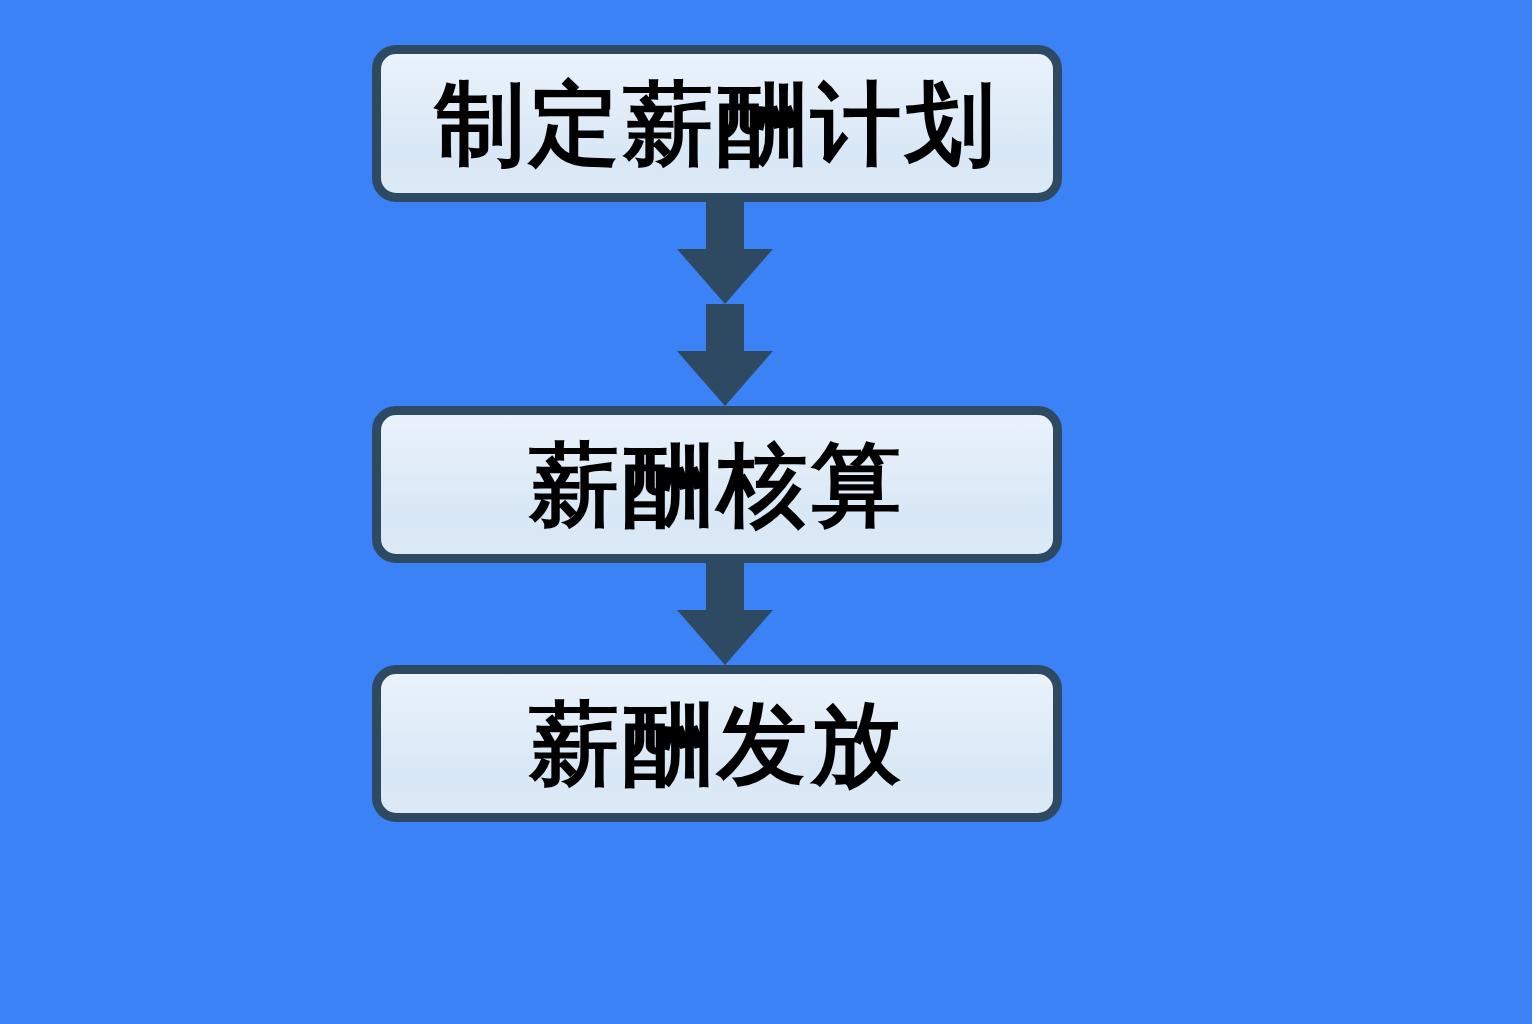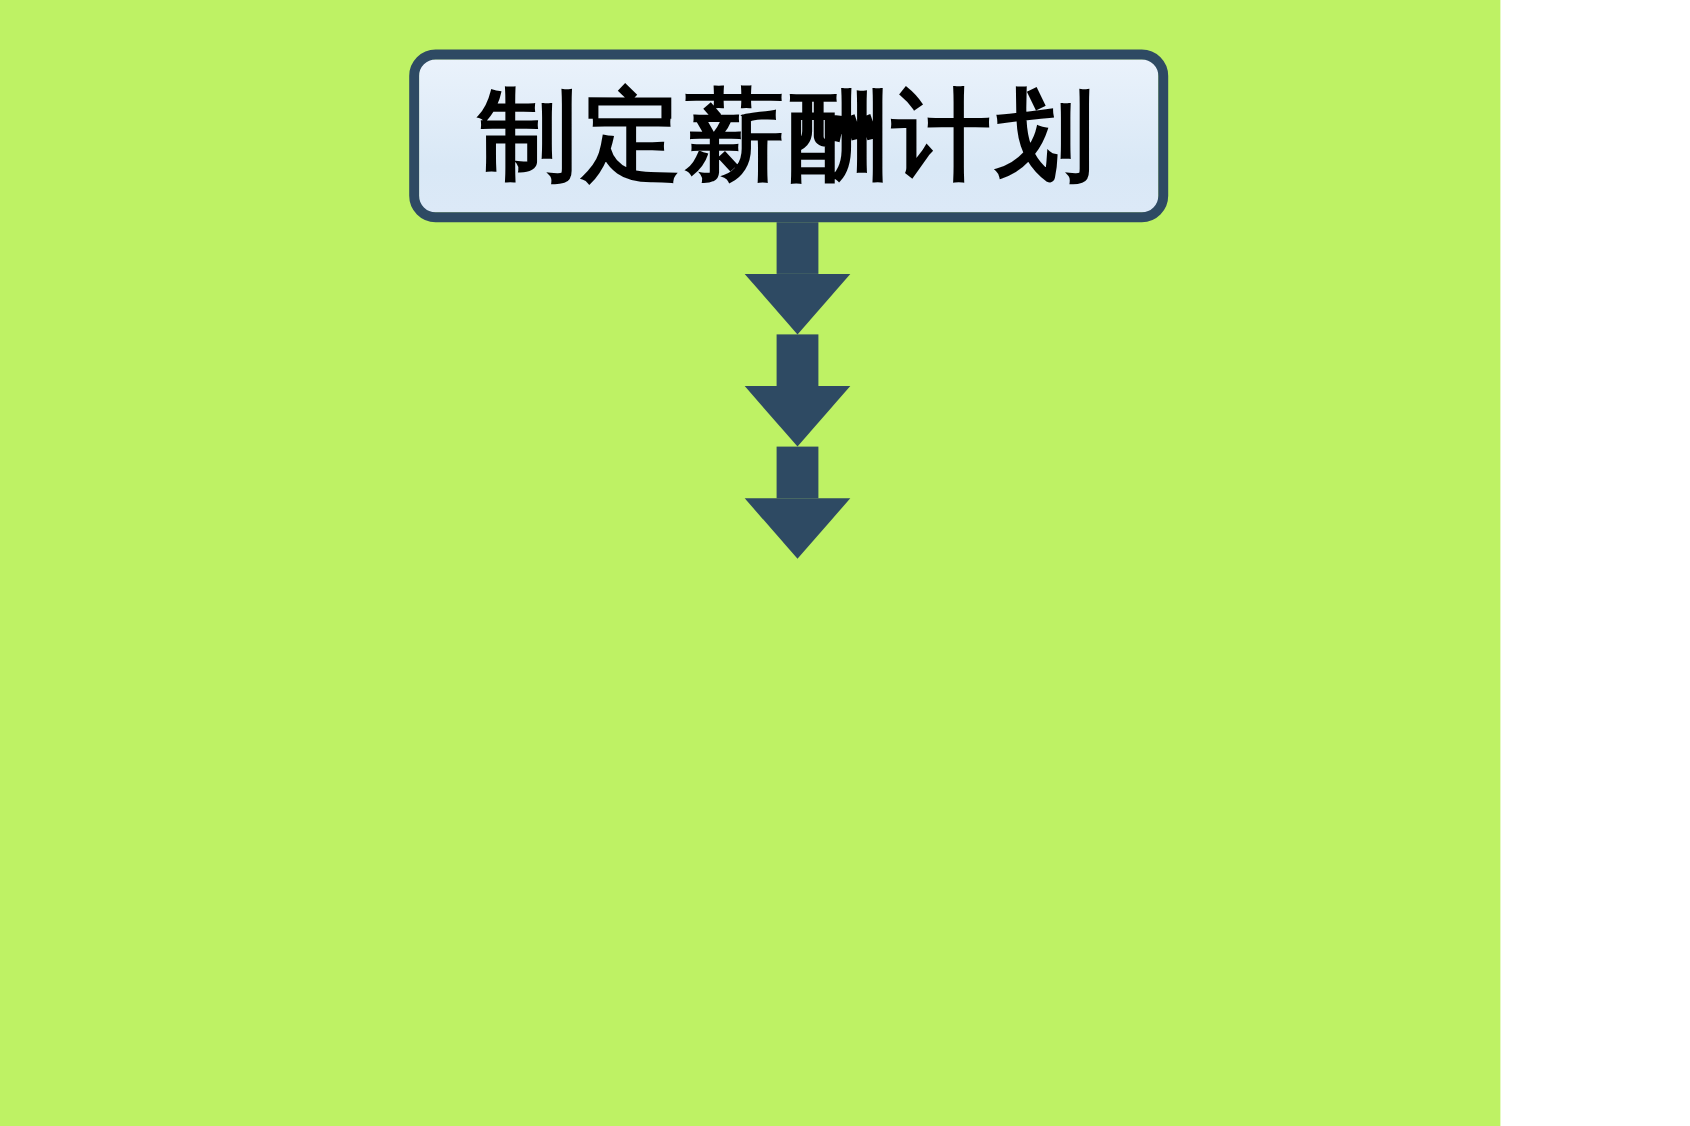--- a/index.html
+++ b/index.html
@@ -3,23 +3,23 @@
 <meta charset="utf-8">
 <style>
   html, body {
     margin: 0;
     padding: 0;
     background: #ffffff;
     font-family: "Liberation Sans", "DejaVu Sans", sans-serif;
   }
   .canvas {
     position: relative;
-    width: 1364px;
+    width: 1532px;
     height: 1024px;
-    background: #bef264;
+    background: #3b82f6;
     overflow: hidden;
   }
   .flow {
     position: absolute;
     left: 372px;
     top: 45px;
     width: 690px;
     display: flex;
     flex-direction: column;
     align-items: stretch;
@@ -77,21 +77,27 @@
       <div class="arrow-shaft"></div>
       <div class="arrow-head"></div>
     </div>
 
 
     <div class="arrow">
       <div class="arrow-shaft"></div>
       <div class="arrow-head"></div>
     </div>
 
+    <div class="node">
+      <span class="node-label">薪酬核算</span>
+    </div>
 
     <div class="arrow">
       <div class="arrow-shaft"></div>
       <div class="arrow-head"></div>
     </div>
 
+    <div class="node">
+      <span class="node-label">薪酬发放</span>
+    </div>
 
   </div>
 </div>
 
 </body></html>

